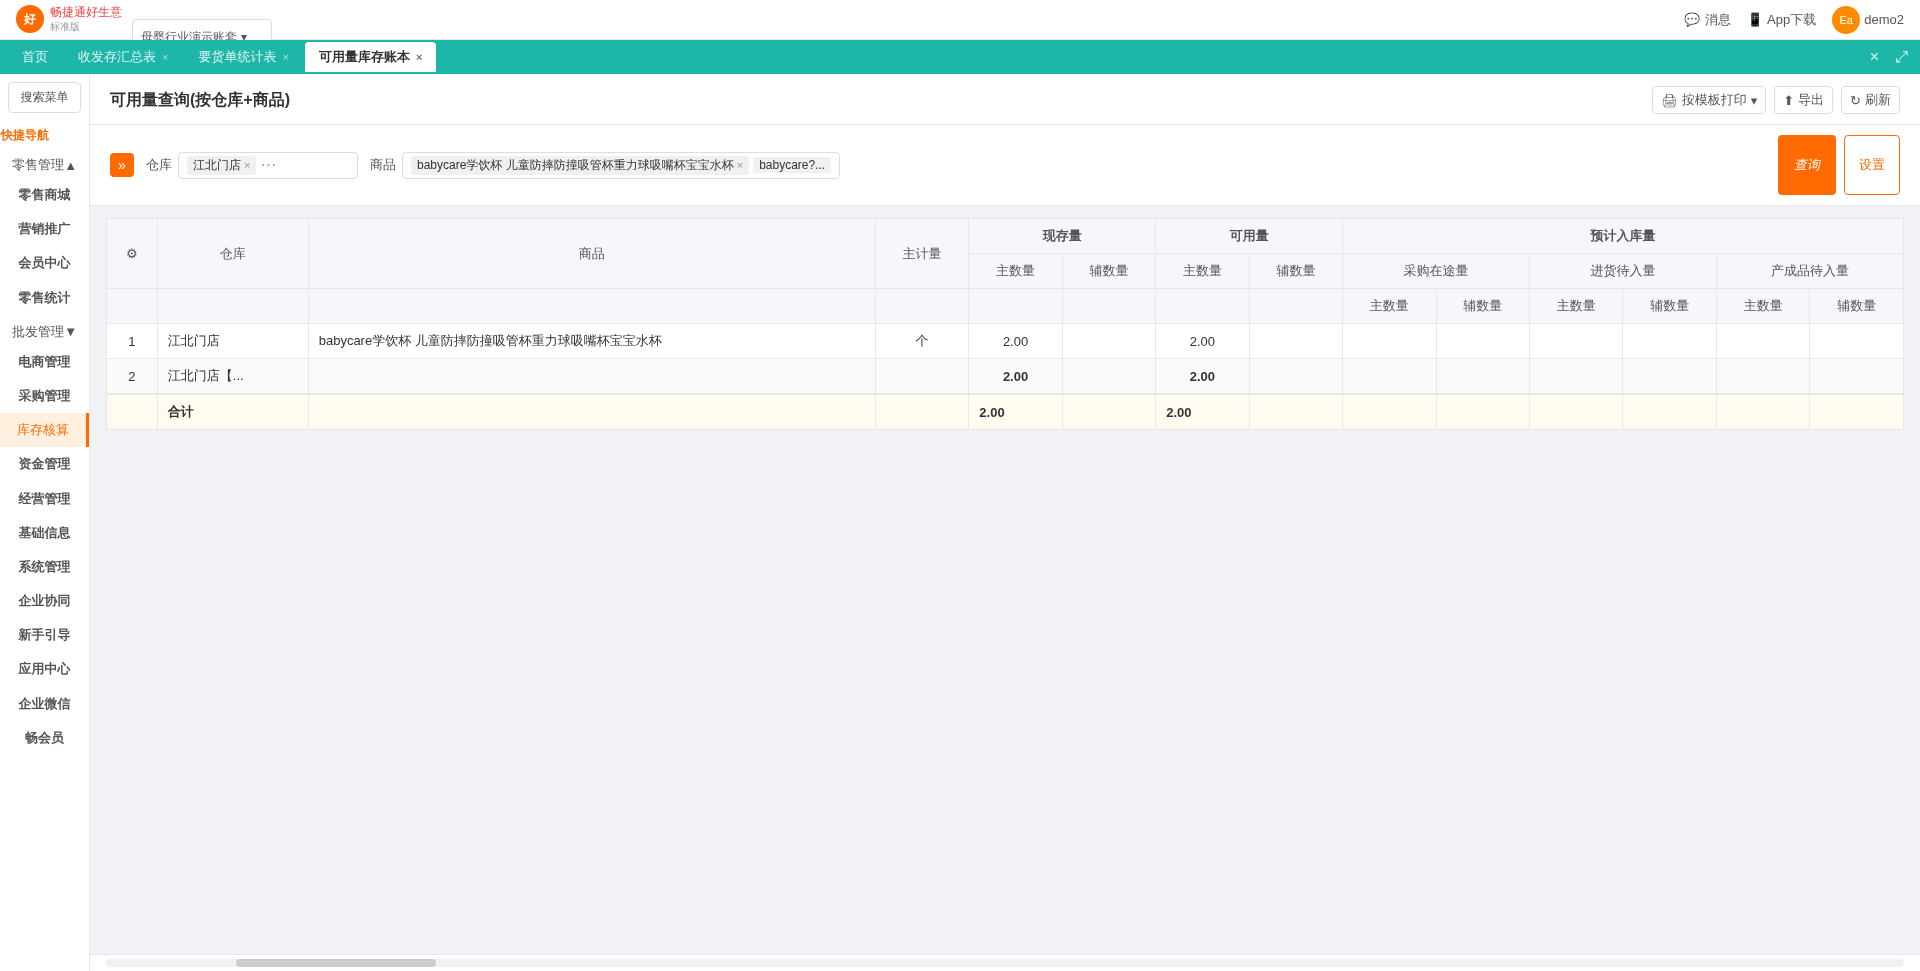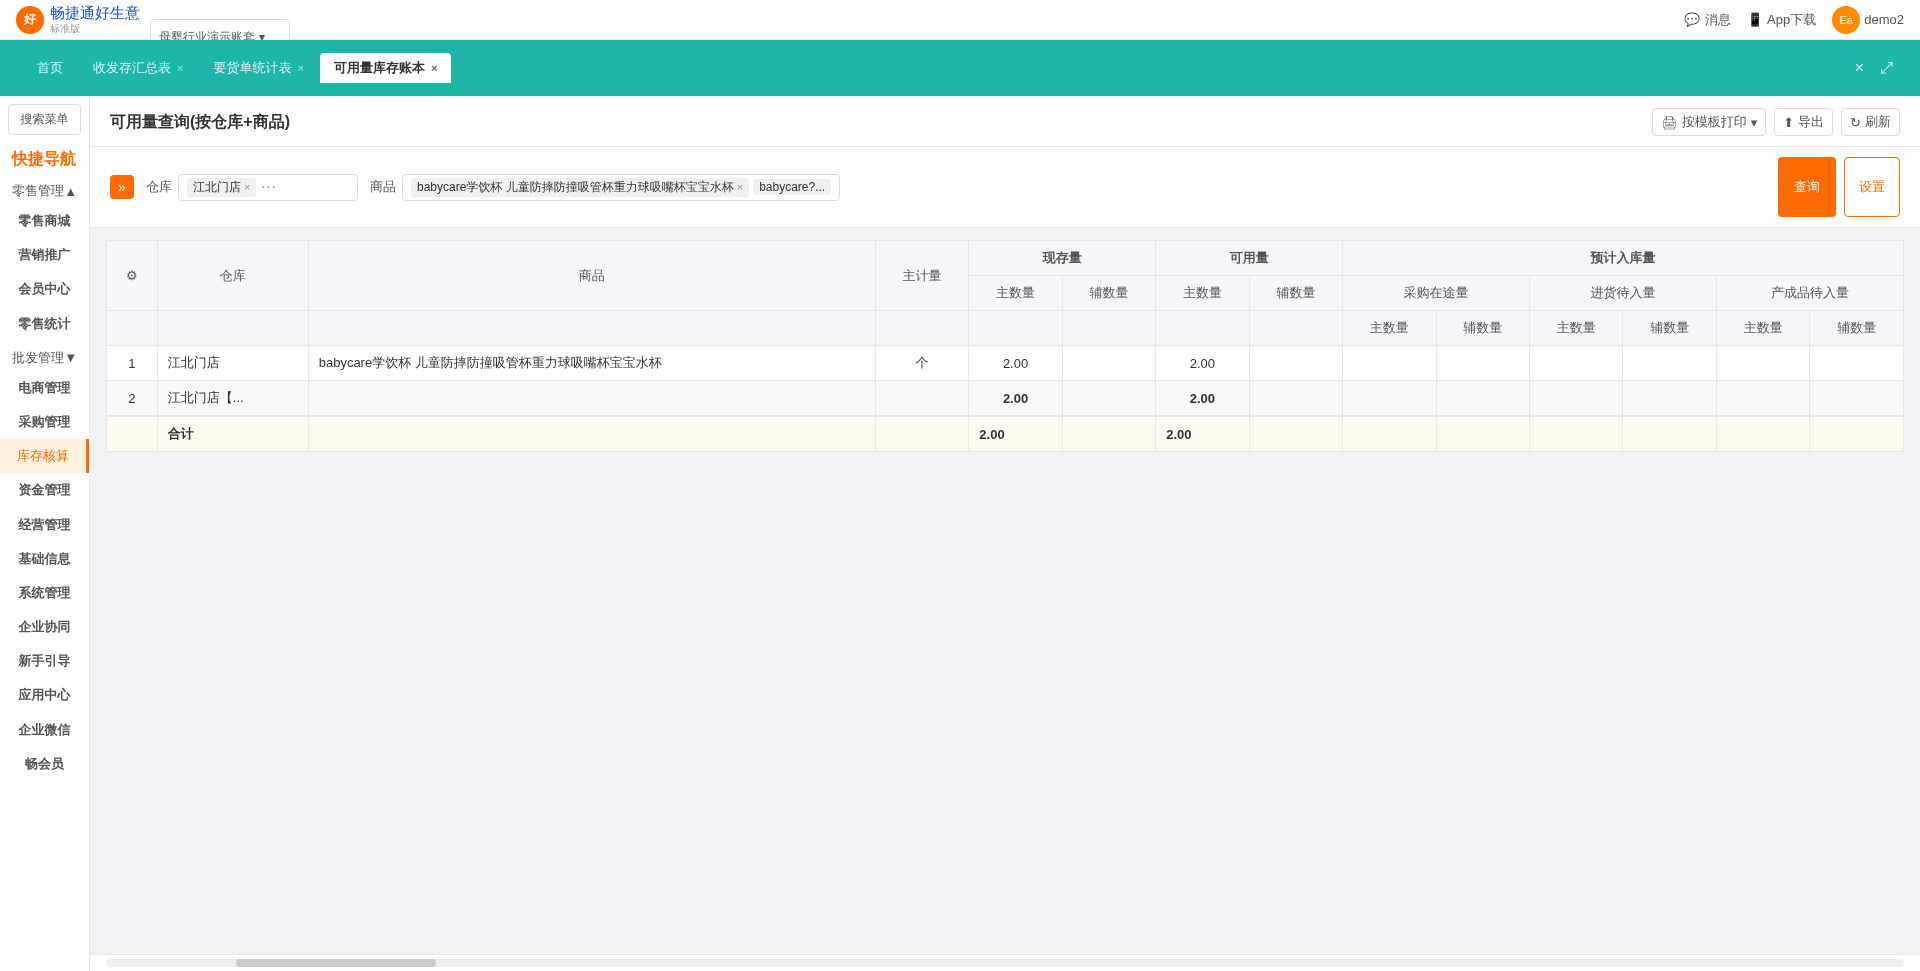--- a/index.html
+++ b/index.html
@@ -6,46 +6,46 @@
     body { font-family: 'Microsoft YaHei', Arial, sans-serif; font-size: 13px; background: #f5f5f5; color: #333; display: flex; flex-direction: column; height: 971px; overflow: hidden; }
 
     
     .top-bar {
       display: flex; align-items: center; background: #fff; height: 40px; padding: 0 16px;
       border-bottom: 1px solid #e8e8e8; justify-content: space-between; flex-shrink: 0;
     }
     .top-bar-left { display: flex; align-items: center; gap: 10px; }
     .logo-area { display: flex; align-items: center; gap: 6px; }
     .logo-icon { width: 28px; height: 28px; background: #ff6b00; border-radius: 50%; display: flex; align-items: center; justify-content: center; color: white; font-size: 12px; font-weight: bold; }
-    .logo-text { font-size: 15px; color: #1d4ed8; line-height: 1.2; }
+    .logo-text { font-size: 12px; color: #ef4444; line-height: 1.2; }
     .logo-sub { font-size: 10px; color: #999; }
     .industry-select { display: flex; align-items: center; gap: 4px; border: 1px solid #ddd; border-radius: 4px; padding: 9px 8px; font-size: 12px; color: #555; cursor: pointer; min-width: 140px; background: #fff; margin-top: 35px; }
     .top-bar-right { display: flex; align-items: center; gap: 16px; }
     .top-action { display: flex; align-items: center; gap: 4px; font-size: 13px; color: #555; cursor: pointer; }
     .avatar { width: 28px; height: 28px; border-radius: 50%; background: #ff8c00; display: flex; align-items: center; justify-content: center; color: white; font-size: 11px; overflow: hidden; }
 
     
     .tab-bar {
-      display: flex; align-items: center; background: #1eb6a8; height: 56px; padding: 0 23px;
+      display: flex; align-items: center; background: #1eb6a8; height: 34px; padding: 0 8px;
       flex-shrink: 0;
     }
     .tab { display: flex; align-items: center; padding: 0 14px; height: 30px; border-radius: 4px 4px 0 0; font-size: 13px; cursor: pointer; gap: 6px; color: rgba(255,255,255,0.85); margin-right: 2px; }
     .tab.active { background: #fff; color: #333; font-weight: bold; }
     .tab-close { font-size: 11px; color: inherit; opacity: 0.7; cursor: pointer; }
     .tab-bar-right { margin-left: auto; display: flex; align-items: center; gap: 8px; }
     .tab-bar-btn { color: rgba(255,255,255,0.85); font-size: 16px; cursor: pointer; padding: 2px 4px; }
 
     
     .main-layout { display: flex; flex: 1; overflow: hidden; }
 
     
     .sidebar { width: 90px; background: #fff; border-right: 1px solid #e8e8e8; display: flex; flex-direction: column; flex-shrink: 0; overflow-y: auto; }
     .sidebar-search { padding: 8px; }
     .sidebar-search-btn { width: 100%; padding: 6px 4px; background: #fff; border: 1px solid #ddd; border-radius: 4px; font-size: 12px; color: #555; cursor: pointer; text-align: center; }
-    .sidebar-nav-label { font-size: 16px; color: #ff6b00; padding: 6px 12px 4px; font-weight: bold; cursor: pointer; display: flex; align-items: center; justify-content: space-between; }
+    .sidebar-nav-label { font-size: 12px; color: #ff6b00; padding: 6px 1px 4px; font-weight: bold; cursor: pointer; display: flex; align-items: center; justify-content: space-between; }
     .sidebar-item { padding: 8px 12px; font-size: 13px; color: #555; cursor: pointer; text-align: center; line-height: 1.4; font-weight: bold; }
     .sidebar-item.active { color: #ff6b00; background: #fff0e0; font-weight: normal; border-right: 3px solid #ff6b00; }
     .sidebar-section-header { display: flex; align-items: center; justify-content: space-between; padding: 8px 12px 4px; font-size: 13px; color: #555; cursor: pointer; }
 
     
     .content { flex: 1; display: flex; flex-direction: column; overflow: hidden; background: #f0f2f5; }
 
     
     .page-header { background: #fff; padding: 12px 20px 10px; border-bottom: 1px solid #e8e8e8; display: flex; align-items: center; justify-content: space-between; flex-shrink: 0; }
     .page-title { font-size: 16px; font-weight: bold; color: #333; }
@@ -55,21 +55,21 @@
     
     .filter-bar { background: #fff; padding: 10px 20px; border-bottom: 1px solid #e8e8e8; display: flex; align-items: center; gap: 12px; flex-shrink: 0; }
     .filter-toggle-btn { width: 24px; height: 24px; background: #ff6b00; border-radius: 4px; display: flex; align-items: center; justify-content: center; color: white; cursor: pointer; font-size: 14px; flex-shrink: 0; }
     .filter-field { display: flex; align-items: center; gap: 6px; }
     .filter-label { font-size: 13px; color: #555; white-space: nowrap; }
     .filter-input-wrap { display: flex; align-items: center; border: 1px solid #ddd; border-radius: 4px; padding: 3px 8px; background: #fff; min-width: 180px; gap: 4px; }
     .filter-tag { background: #f0f0f0; border-radius: 3px; padding: 1px 6px; font-size: 12px; color: #333; display: flex; align-items: center; gap: 3px; }
     .filter-tag-close { cursor: pointer; color: #999; font-size: 11px; }
     .filter-dots { color: #999; font-size: 16px; cursor: pointer; }
     .filter-actions { margin-left: auto; display: flex; gap: 8px; }
-    .btn-query { background: #ff6b00; color: white; border: none; border-radius: 4px; padding: 5px 16px; font-size: 13px; cursor: pointer; }
+    .btn-query { background: #ff6b00; color: white; border: none; border-radius: 4px; padding: 5px 16px; font-size: 13px; cursor: pointer; font-style: italic; }
     .btn-settings { background: #fff; color: #ff6b00; border: 1px solid #ff6b00; border-radius: 4px; padding: 20px 14px; font-size: 13px; cursor: pointer; }
 
     
     .table-area { flex: 1; overflow: auto; padding: 12px 16px; }
     .data-table { width: 100%; border-collapse: collapse; background: #fff; border: 1px solid #e8e8e8; font-size: 13px; }
     .data-table th, .data-table td { border: 1px solid #e8e8e8; padding: 8px 10px; white-space: nowrap; }
     .data-table thead th { background: #f5f7fa; color: #555; font-weight: normal; text-align: center; }
     .data-table thead th.main-header { background: #f5f7fa; font-weight: bold; }
     .data-table tbody td { text-align: center; color: #333; }
     .data-table tbody td.text-left { text-align: left; }

